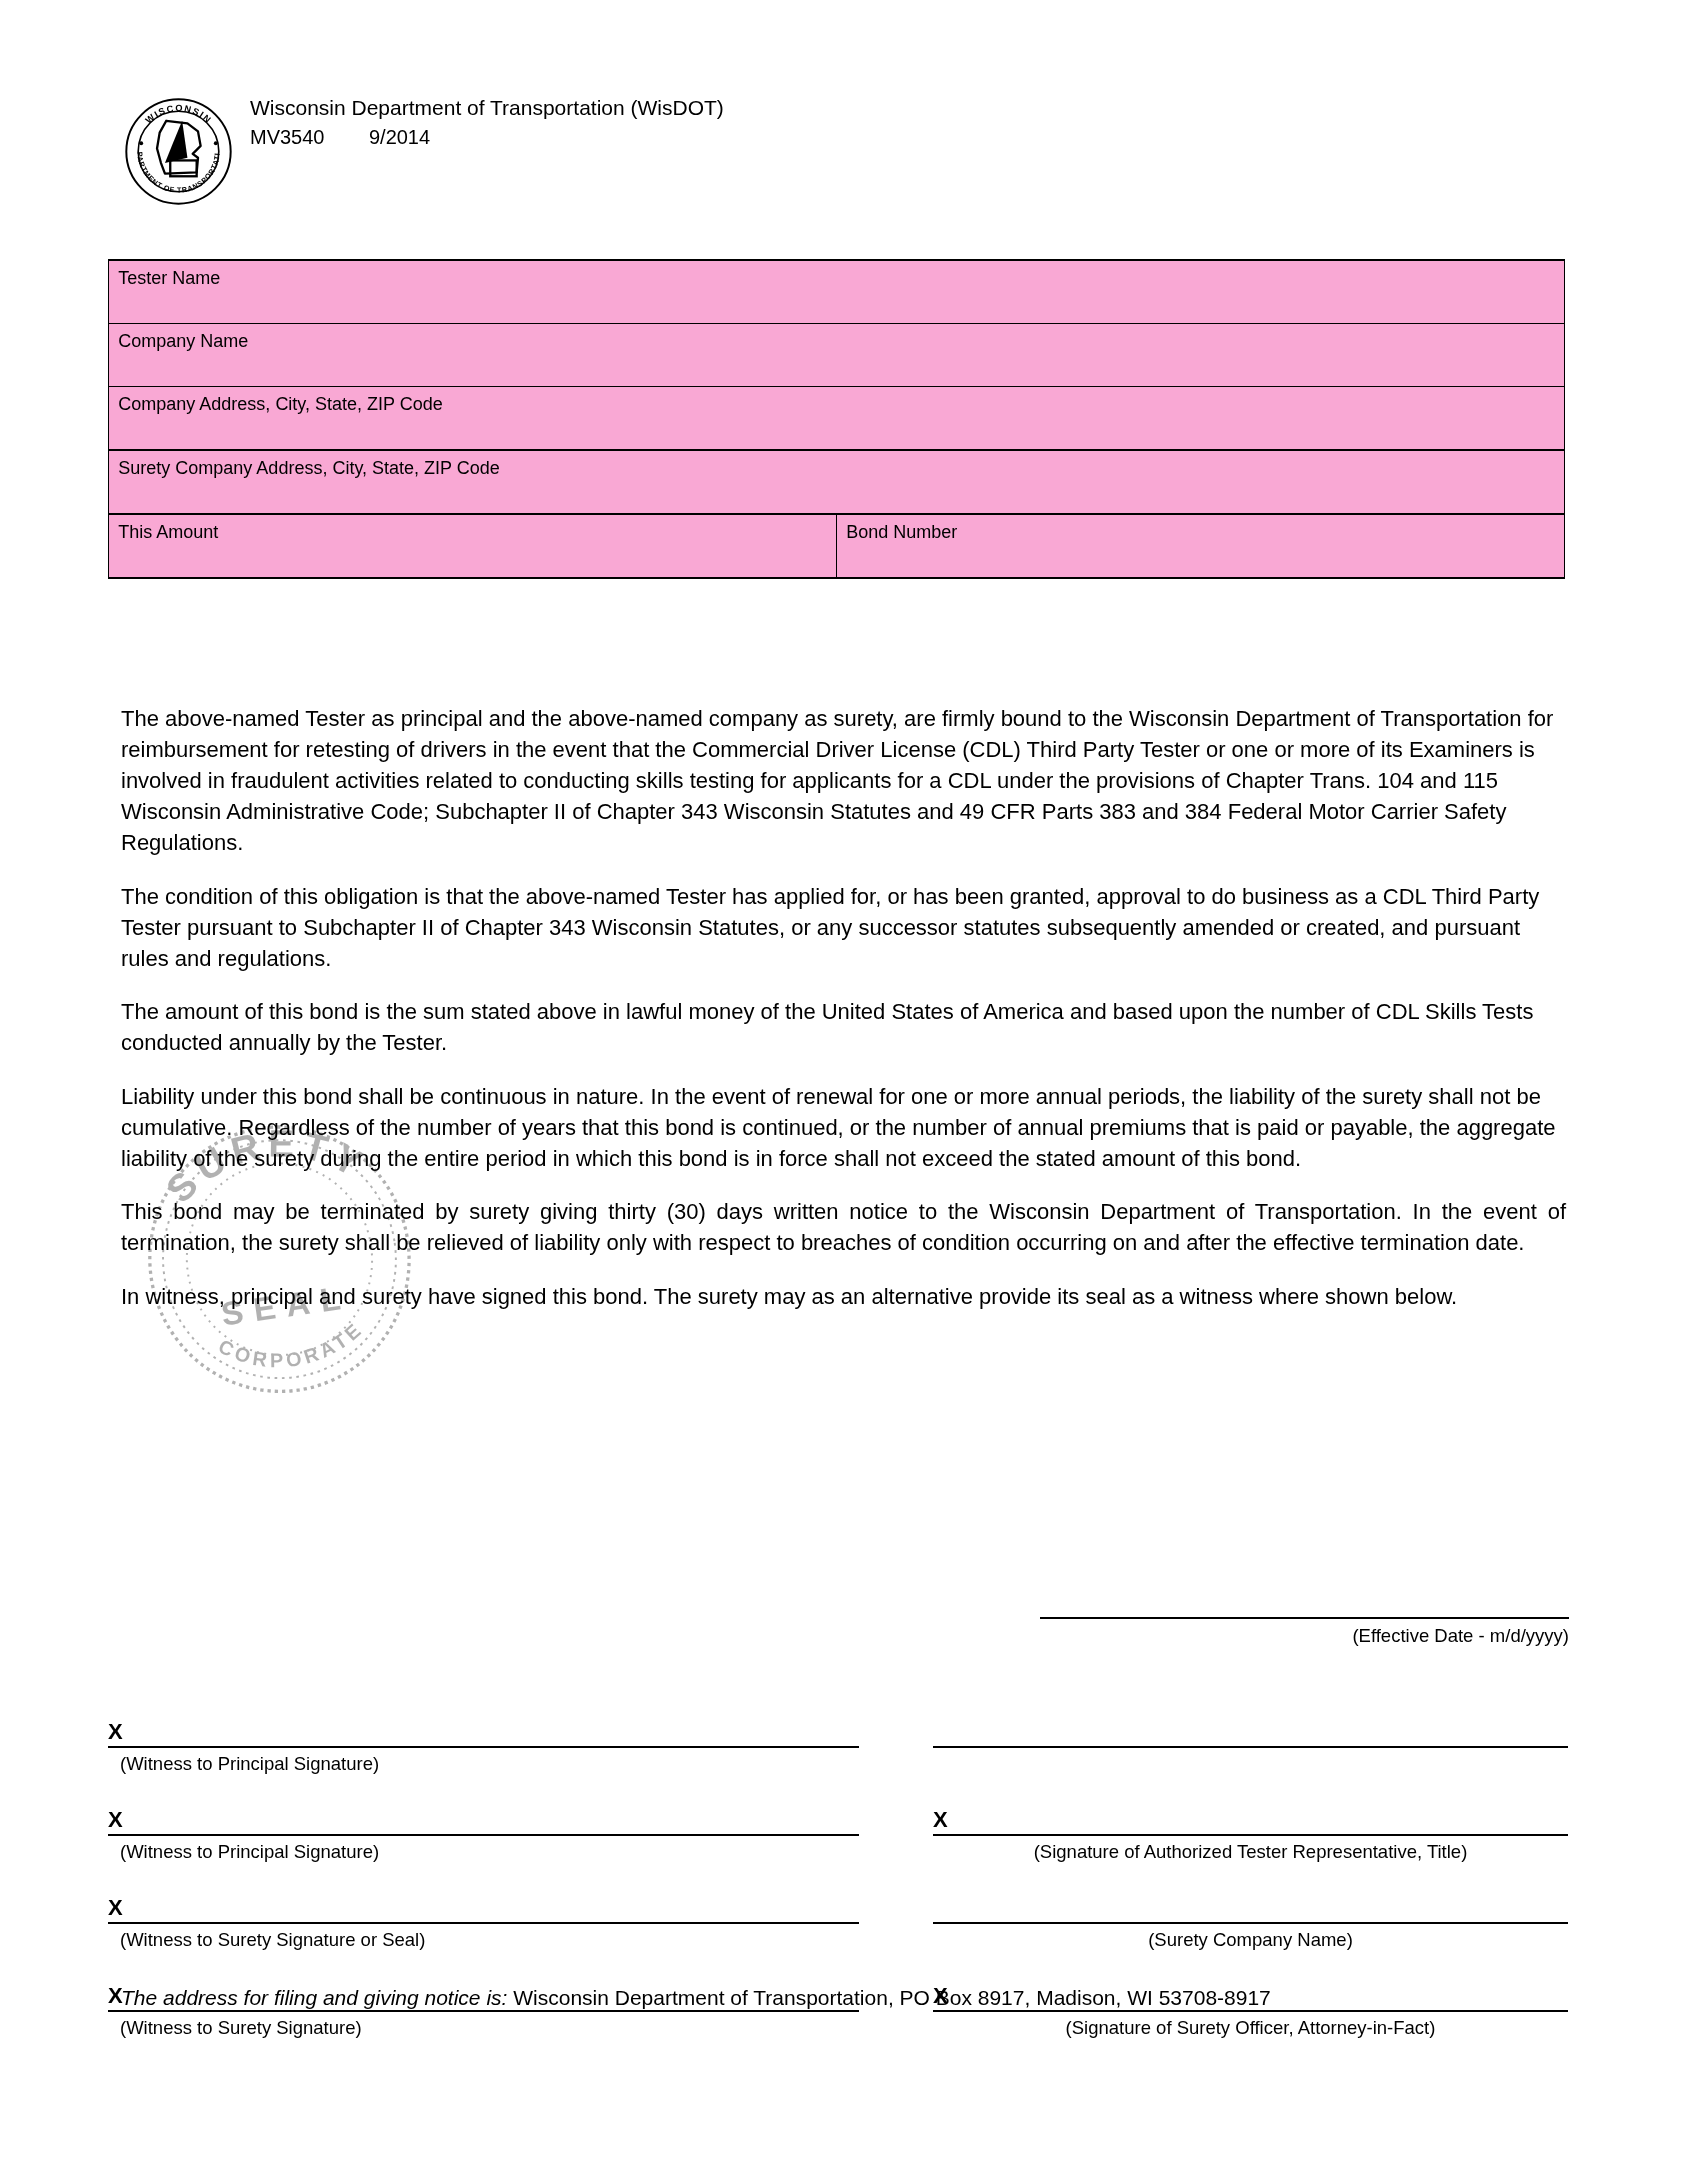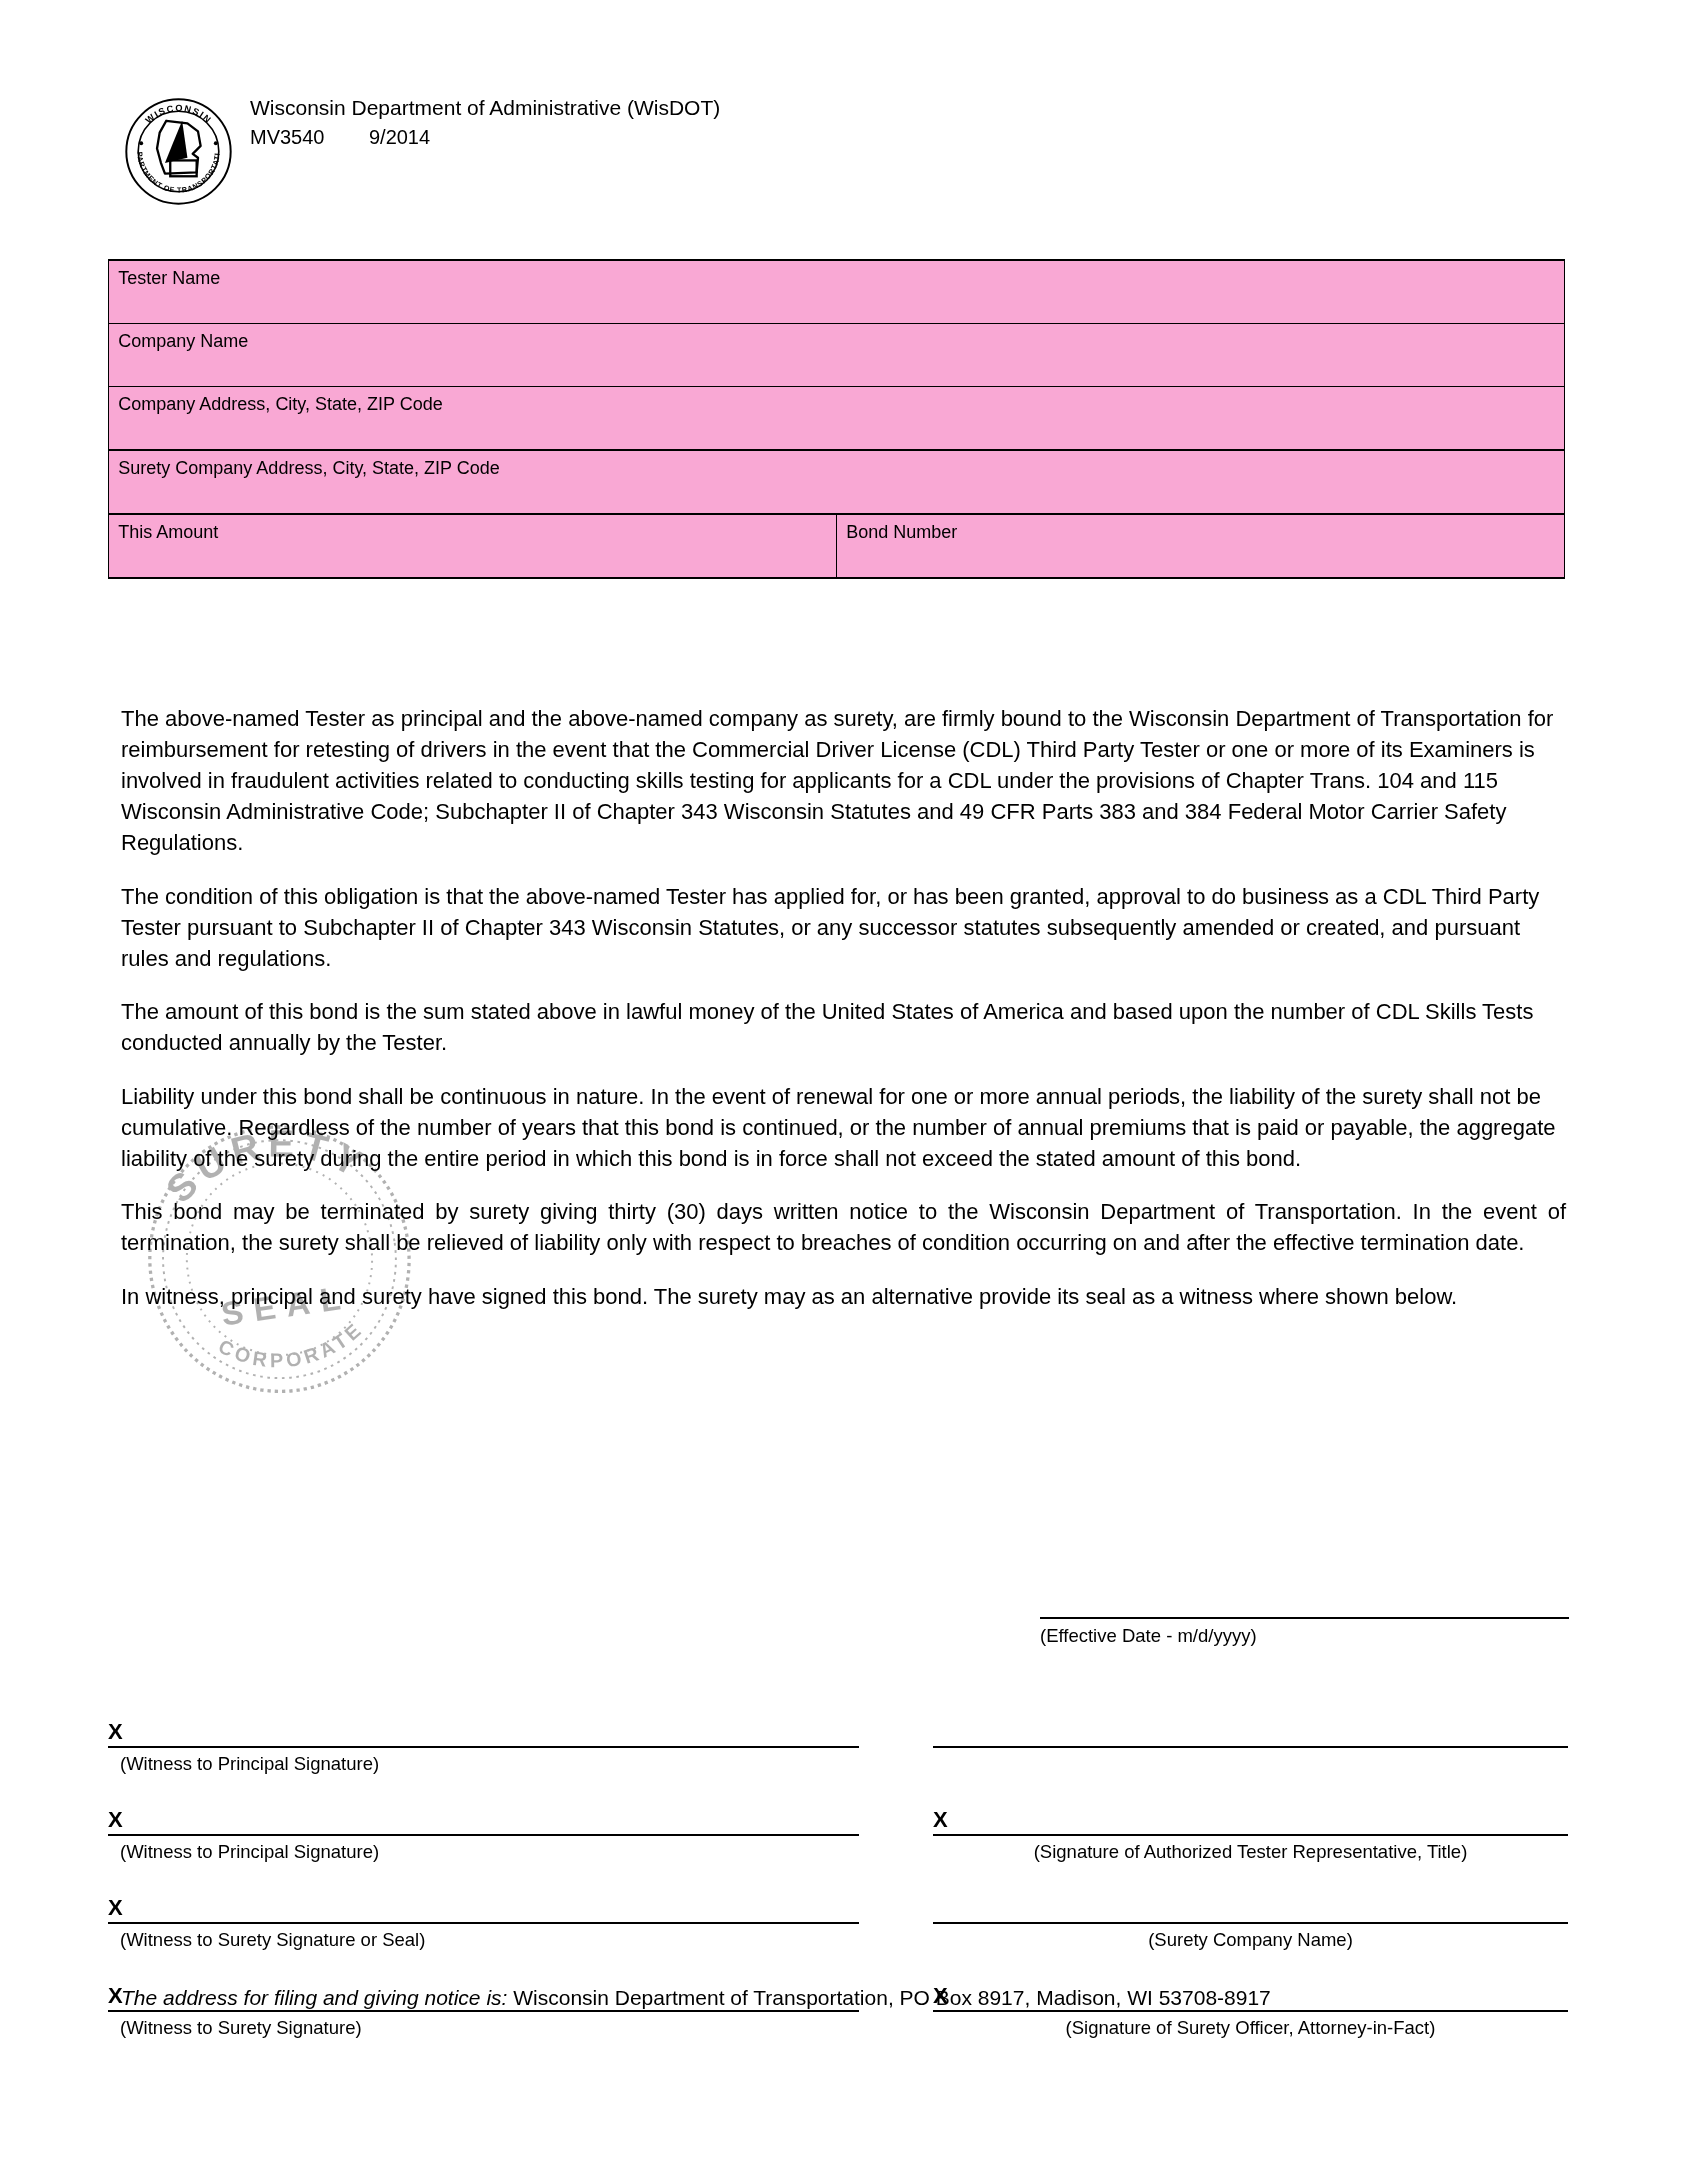--- a/index.html
+++ b/index.html
@@ -136,21 +136,21 @@
     position: absolute;
     left: 1040px;
     top: 42px;
     width: 529px;
   }
   .eff-date-rule {
     border-top: 2px solid #000;
     width: 100%;
   }
   .eff-date-cap {
-    text-align: left;
+    text-align: right;
     font-size: 18.5px;
     line-height: 22.5px;
     padding-top: 6px;
   }
 
   .sig-grid {
     position: absolute;
     left: 0;
     top: 144px;
     width: 1687px;
@@ -222,21 +222,21 @@
         <circle cx="26" cy="70" r="3" fill="#000"></circle>
         <circle cx="139" cy="70" r="3" fill="#000"></circle>
 
         <path d="M 64,36 L 96,40 L 112,52 L 116,74 L 104,86 L 112,92 L 110,114 L 62,116 L 56,100 L 50,78 L 54,54 Z" fill="none" stroke="#000" stroke-width="3.5" stroke-linejoin="round"></path>
         <path d="M 88,36 L 96,92 L 62,100 L 74,70 Z" fill="#000"></path>
         <rect x="70" y="96" width="40" height="24" fill="none" stroke="#000" stroke-width="3.5"></rect>
       </svg>
     </div>
 
     <div class="header-text">
-      <div class="doc-agency">Wisconsin Department of Administrative (WisDOT)</div>
+      <div class="doc-agency">Wisconsin Department of Transportation (WisDOT)</div>
       <div class="doc-meta">MV3540        9/2014</div>
     </div>
 
   </div>
 
   <table class="form-table">
     <tbody>
       <tr class="row-tester">
         <td colspan="2">
           <span class="cell-label">Tester Name</span>

